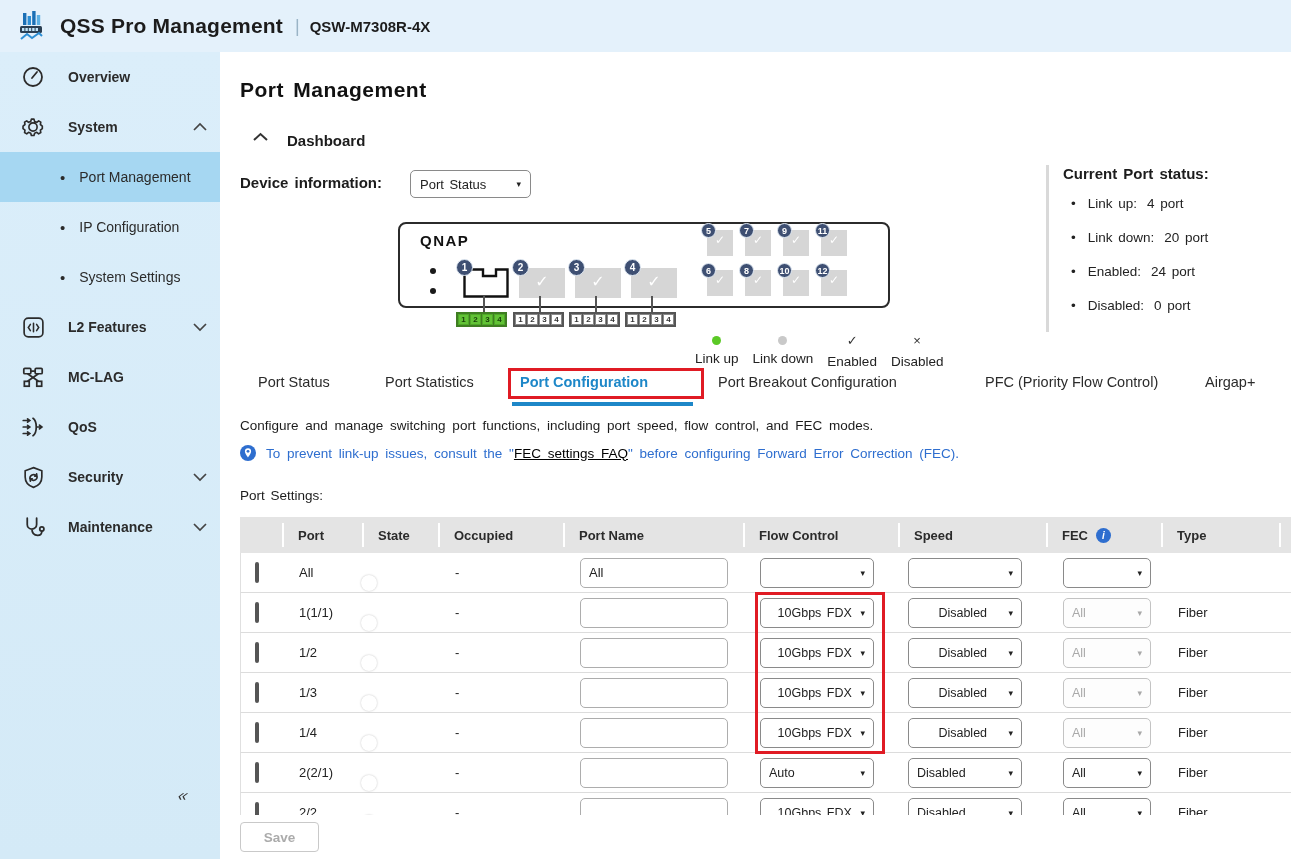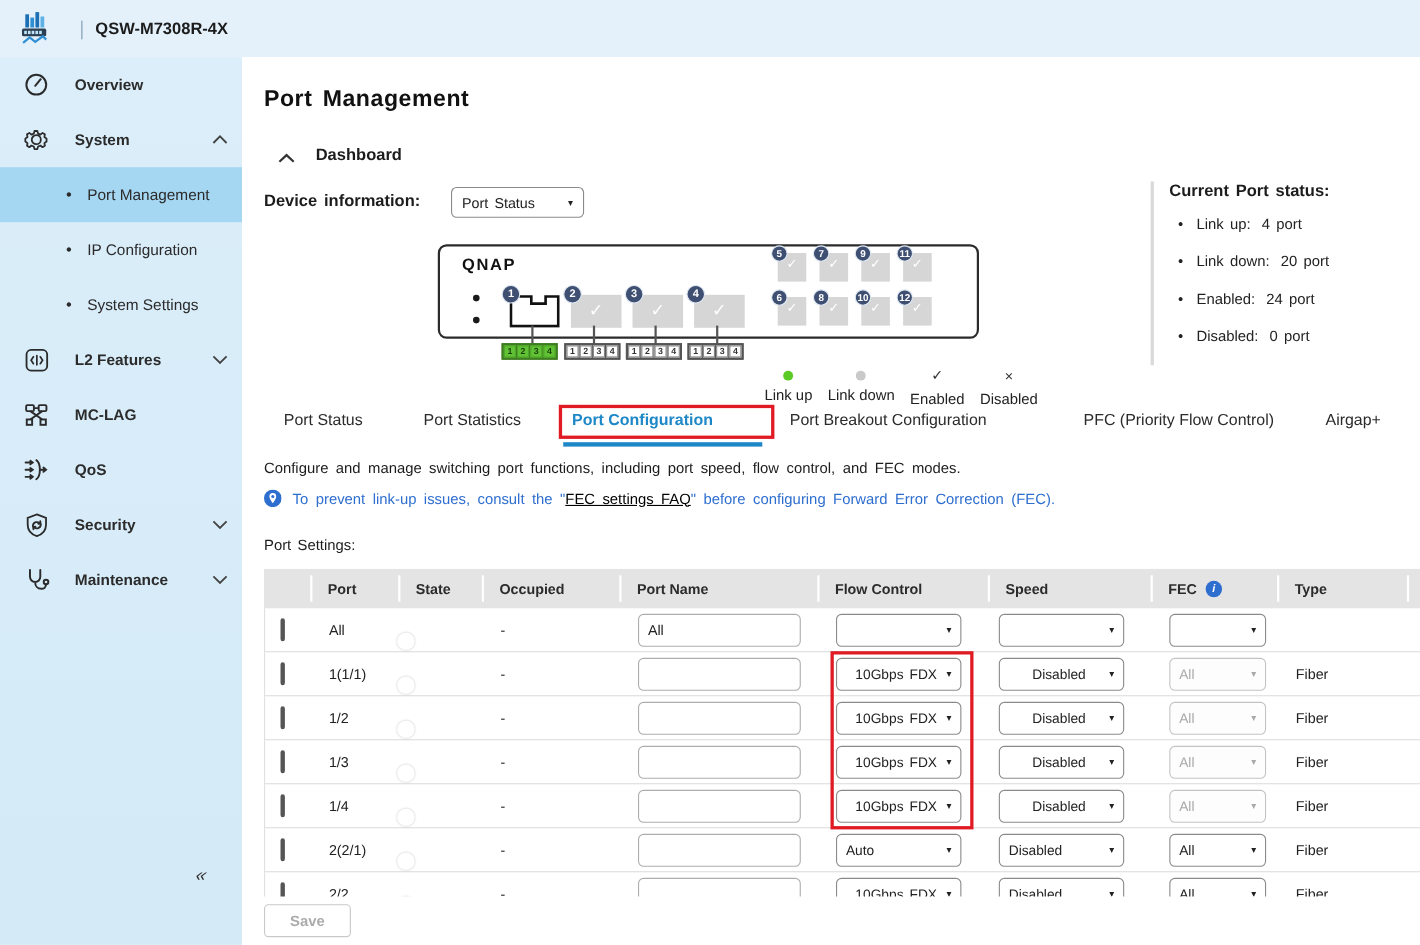--- a/index.html
+++ b/index.html
@@ -23,21 +23,21 @@
   .nav-sub { height:50px; display:flex; align-items:center; padding-left:60px; cursor:pointer; }
   .nav-sub .bullet { color:#2b2b2b; font-size:15px; margin-right:14px; }
   .nav-sub .nlabel { font-size:14px; color:#2b2b2b; }
   .nav-sub.selected { background:#a6d7f2; }
   .nav-sub.selected .nlabel { font-weight:normal; }
   .collapse-arrows { position:absolute; left:178px; top:786px; font-size:17px; color:#333; font-style:italic; transform:skewX(-12deg); cursor:pointer; }
 
   
   .main { position:absolute; left:220px; top:52px; width:1071px; height:807px; background:#fff; }
   .page-title { position:absolute; left:20px; top:26px; font-size:21px; font-weight:bold; color:#111; letter-spacing:.5px; word-spacing:3px; }
-  .dash-head { position:absolute; left:32px; top:80px; display:flex; align-items:flex-end; cursor:pointer; }
+  .dash-head { position:absolute; left:32px; top:80px; display:flex; align-items:flex-start; cursor:pointer; }
   .dash-head svg { margin-right:18px; }
   .dash-title { font-size:15px; font-weight:bold; color:#1c1c1c; }
   .devinfo-label { position:absolute; left:20px; top:122px; font-size:15px; font-weight:bold; color:#1c1c1c; word-spacing:2px; }
   .devinfo-select { position:absolute; left:190px; top:118px; width:121px; height:28px; border:1px solid #8a8a8a; border-radius:5px; background:#fff; display:flex; align-items:center; padding:0 9px; cursor:pointer; }
   .devinfo-select .val { font-size:13px; color:#222; flex:1; word-spacing:2px; }
   .caret { font-size:9px; color:#222; }
 
   
   .device-frame { position:absolute; left:178px; top:170px; width:492px; height:86px; border:2px solid #2b2b2b; border-radius:8px; background:#fff; }
   .qnap-brand { position:absolute; left:20px; top:8px; font-size:15px; font-weight:800; letter-spacing:1.5px; color:#111; }
@@ -129,20 +129,21 @@
       <rect x="18.2" y="2" width="3.4" height="14" fill="#1a6fb5"></rect>
       <rect x="22.8" y="6" width="3.4" height="10" fill="#5db1e4"></rect>
       <rect x="6" y="17" width="22" height="7" rx="1.5" fill="#2b3f52"></rect>
       <rect x="8" y="19" width="2.4" height="3" fill="#bfe3f7"></rect>
         <rect x="11.4" y="19" width="2.4" height="3" fill="#bfe3f7"></rect>
         <rect x="14.8" y="19" width="2.4" height="3" fill="#bfe3f7"></rect>
         <rect x="18.2" y="19" width="2.4" height="3" fill="#bfe3f7"></rect>
         <rect x="21.6" y="19" width="2.4" height="3" fill="#bfe3f7"></rect>
       <path d="M7 30 L13 25 L18 29 L25 24 L28 27" stroke="#2e8fd4" stroke-width="2" fill="none"></path>
     </svg>
+    <span class="app-title">QSS Pro Management</span>
     <span class="title-divider">|</span>
     <span class="device-name">QSW-M7308R-4X</span>
   </div>
 
   <div class="sidebar">
     <div class="nav-item">
       <span class="nico">
         <svg width="24" height="24" viewBox="0 0 24 24">
             <circle cx="12" cy="12" r="9" fill="none" stroke="#2b2b2b" stroke-width="1.8"></circle>
             <line x1="11" y1="13" x2="16" y2="7" stroke="#2b2b2b" stroke-width="1.8" stroke-linecap="round"></line>

